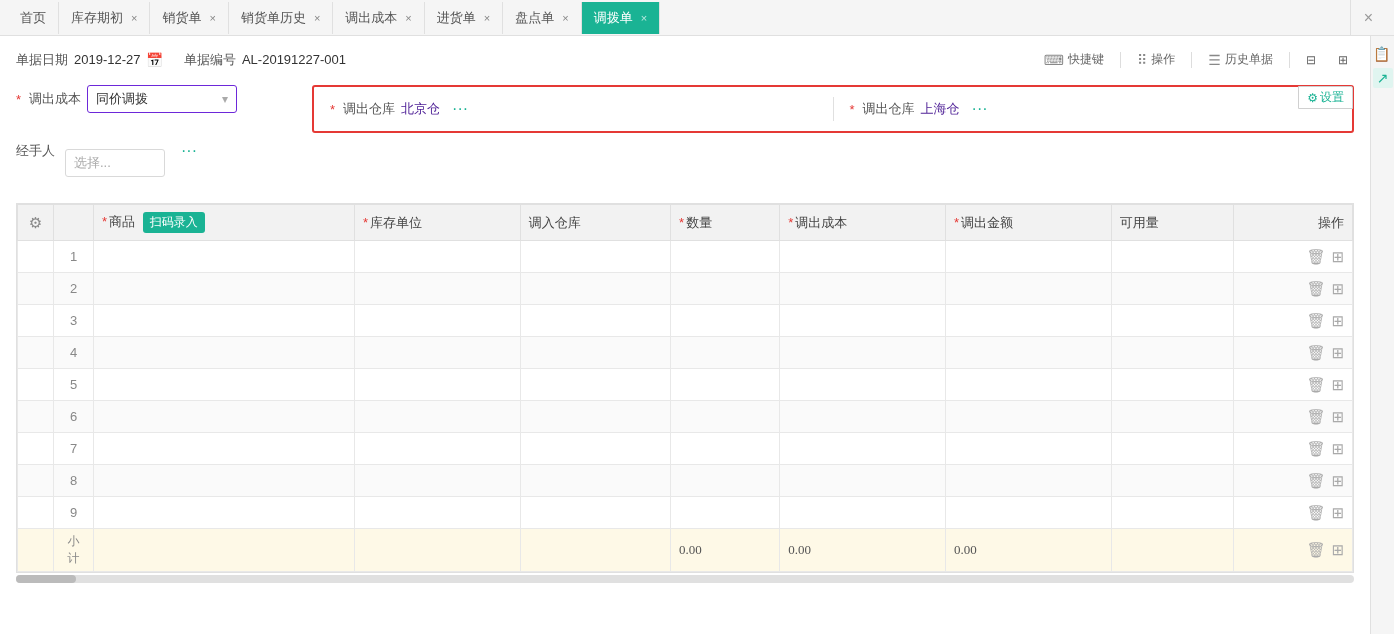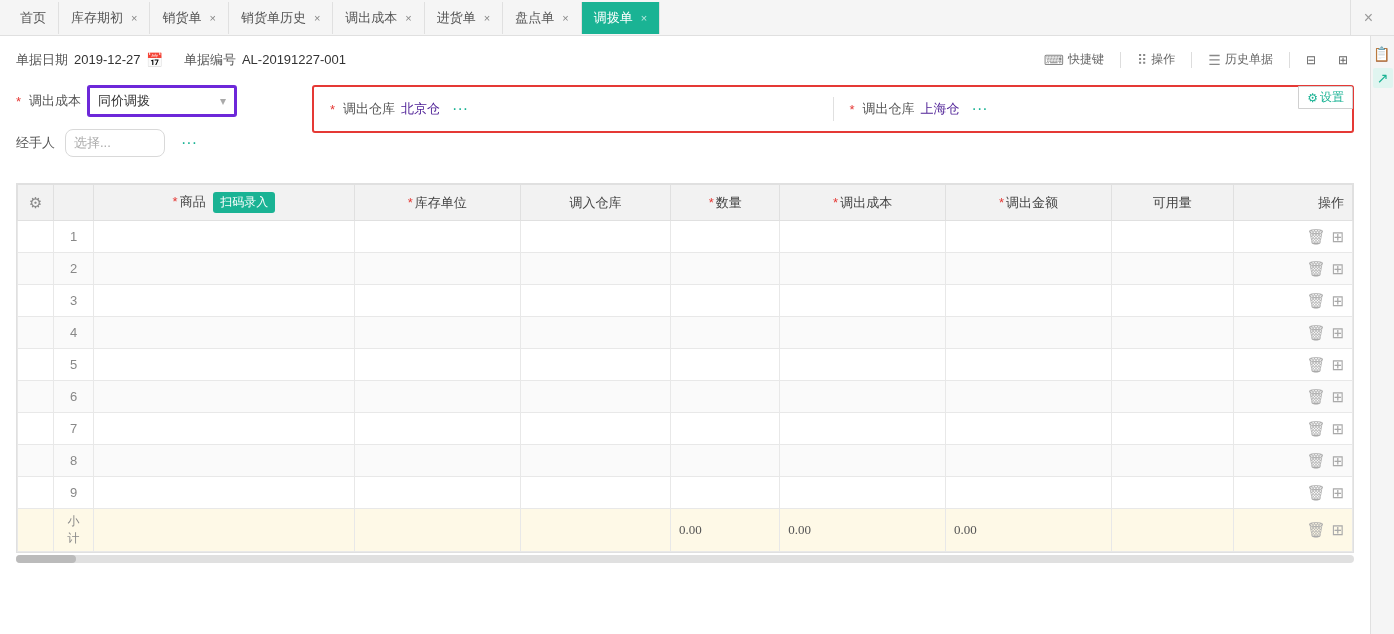--- a/index.html
+++ b/index.html
@@ -121,21 +121,21 @@
       align-items: center;
       gap: 6px;
     }
     .required-star { color: #e53935; margin-right: 2px; }
     .field-label { color: #555; font-size: 13px; }
     .field-value { color: #4c1d95; font-size: 13px; }
     .field-dropdown {
       display: flex;
       align-items: center;
       gap: 4px;
-      border: 3px solid #6d28d9;
+      border: 1px solid #6d28d9;
       border-radius: 3px;
       padding: 4px 8px;
       min-width: 150px;
       cursor: pointer;
       background: #fff;
     }
     .field-dropdown .arrow { color: #aaa; font-size: 12px; margin-left: auto; }
     .ellipsis-btn {
       color: #1ab394;
       cursor: pointer;
@@ -178,47 +178,48 @@
 
     
     .person-row {
       display: flex;
       align-items: center;
       gap: 10px;
       margin-bottom: 12px;
     }
     .person-input {
       border: 1px solid #d9d9d9;
-      border-radius: 8px;
+      border-radius: 3px;
       padding: 4px 8px;
       color: #aaa;
       cursor: pointer;
       min-width: 100px;
       background: #fff;
       font-size: 13px;
+      margin-top: 24px;
     }
 
     
     .table-container {
       border: 1px solid #e0e0e0;
       overflow: auto;
       max-height: 420px;
     }
     table {
       width: 100%;
       border-collapse: collapse;
       font-size: 13px;
     }
     thead tr {
       background: #f2f2f2;
     }
     thead th {
       border: 1px solid #e0e0e0;
       padding: 7px 8px;
-      text-align: center;
+      text-align: left;
       white-space: nowrap;
       font-weight: normal;
       color: #444;
     }
     thead th .required-star { color: #e53935; }
     tbody tr { height: 32px; }
     tbody tr:nth-child(odd) { background: #fff; }
     tbody tr:nth-child(even) { background: #fafafa; }
     tbody tr:last-child { background: #fef9e7; }
     tbody td {

